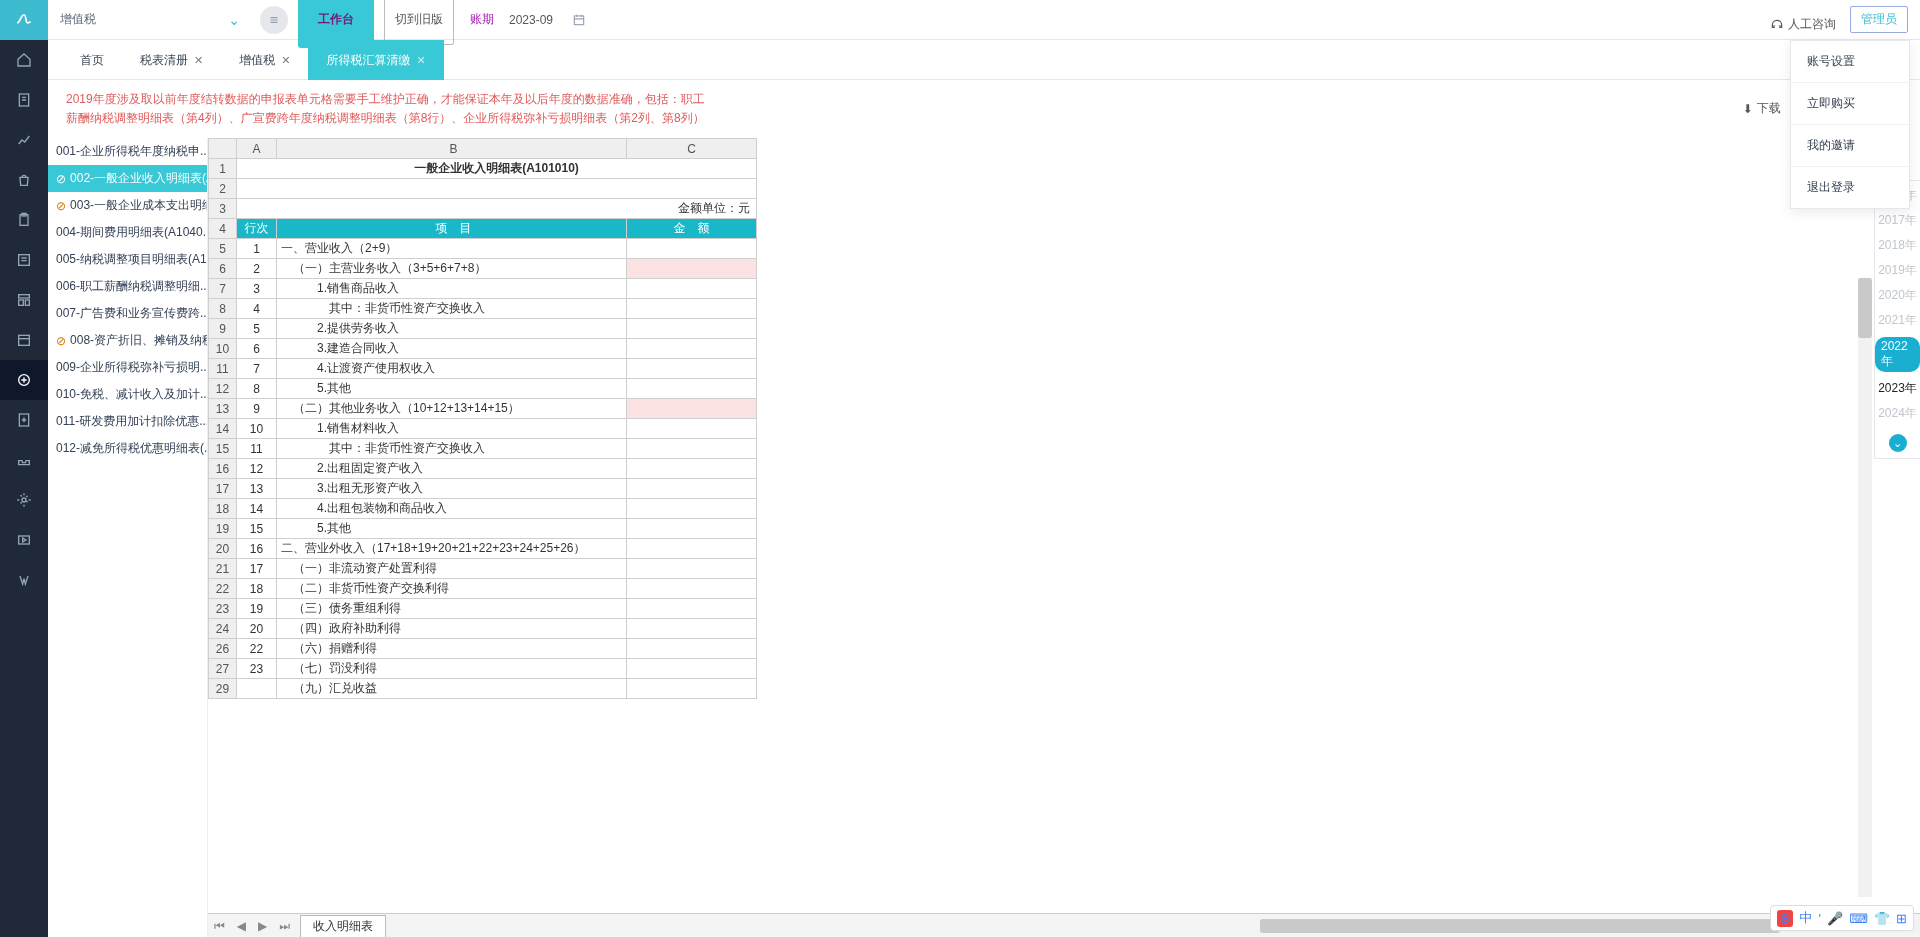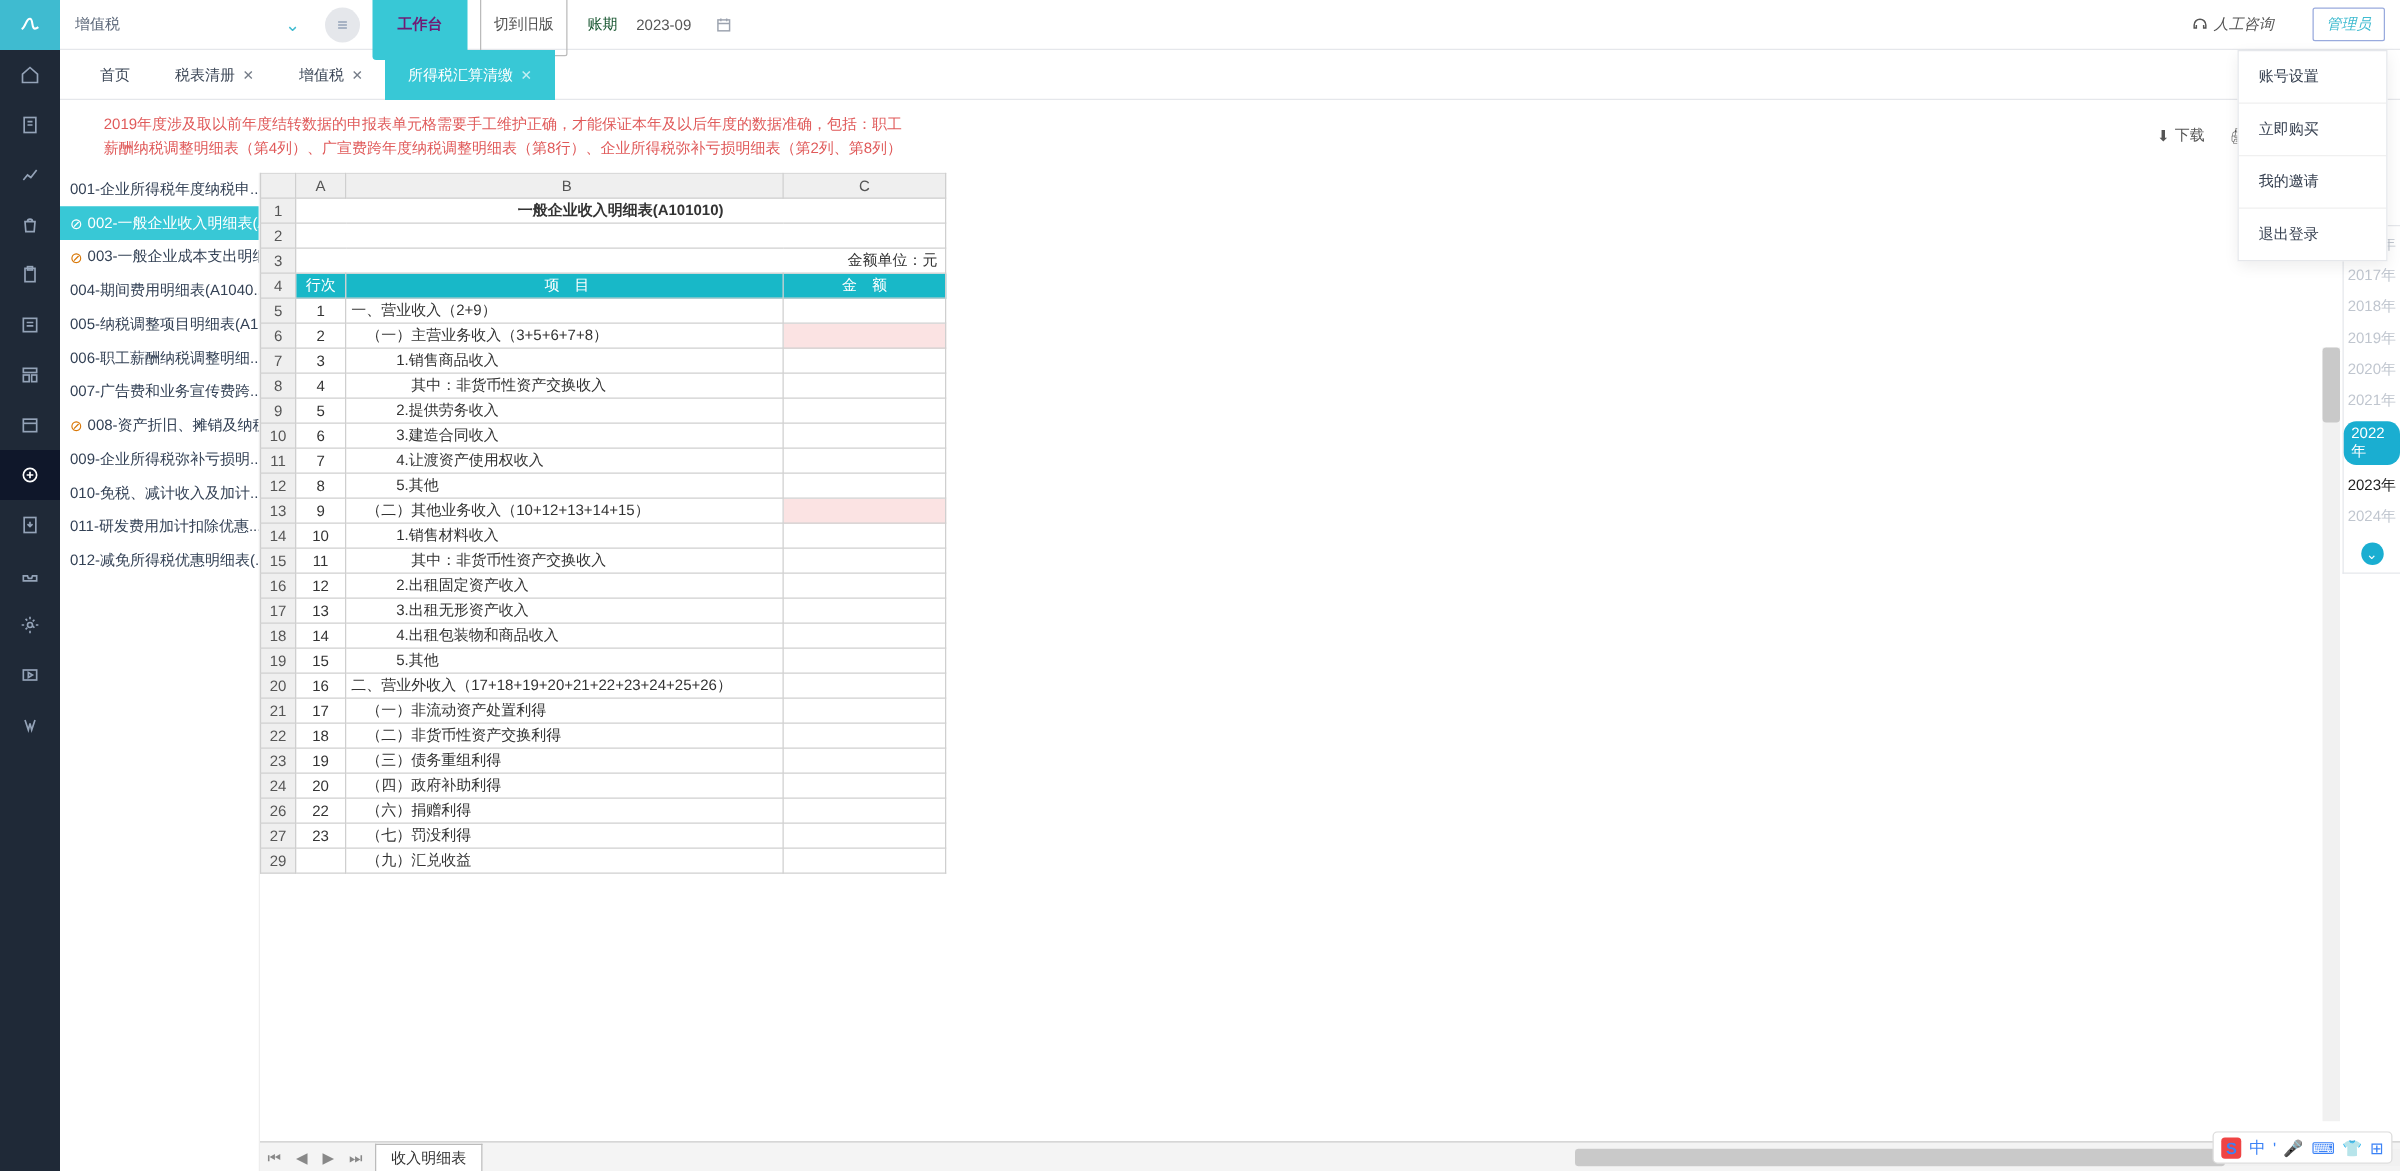--- a/index.html
+++ b/index.html
@@ -9,31 +9,31 @@
 .logo-cell { width: 48px; height: 40px; background: #3fbbd0; display: flex; align-items: center; justify-content: center; color: #fff; }
 .nav-icon { width: 48px; height: 40px; display: flex; align-items: center; justify-content: center; color: #94a3b8; cursor: pointer; }
 .nav-icon.active { background: #0f172a; color: #fff; }
 .main { flex: 1; display: flex; flex-direction: column; position: relative; }
 .topbar { height: 40px; display: flex; align-items: center; padding: 0 12px; border-bottom: 1px solid #e5e7eb; gap: 10px; }
 .dropdown-title { width: 190px; color: #5a6678; display: flex; align-items: center; justify-content: space-between; padding-right: 10px; }
 .chev { color: #3fbbd0; font-size: 14px; }
 .circle-btn { width: 28px; height: 28px; border-radius: 50%; background: #e5e7eb; display: flex; align-items: center; justify-content: center; color: #94a3b8; }
 .btn-primary { background: #38c8d6; color: #701a75; padding: 20px 20px; border-radius: 3px; cursor: pointer; font-weight: bold; }
 .btn-outline { border: 1px solid #bbb; color: #555; padding: 16px 10px; border-radius: 2px; cursor: pointer; }
-.period-label { color: #14532d; margin-left: 6px; text-align: right; }
+.period-label { color: #a21caf; margin-left: 6px; text-align: right; }
 .period-val { color: #555; border: 1px solid transparent; padding: 2px 4px; }
 .cal-icon { color: #9ca3af; margin-left: 4px; }
-.top-right { margin-left: auto; display: flex; align-items: center; gap: 31px; font-style: italic; }
+.top-right { margin-left: auto; display: flex; align-items: flex-end; gap: 14px; }
 .hs-icon { color: #555; display: flex; align-items: center; gap: 4px; }
 .admin-btn { border: 1px solid #9ad; color: #3fbbd0; padding: 4px 10px; border-radius: 2px; }
 .tabbar { height: 40px; display: flex; align-items: flex-start; border-bottom: 1px solid #e5e7eb; padding-left: 14px; }
 .tab { padding: 0 18px; height: 40px; display: flex; align-items: center; gap: 6px; color: #3b4656; cursor: pointer; }
 .tab.active { background: #38c8d6; color: #fff; }
 .tab .close { font-size: 11px; opacity: .7; }
-.warnbar { padding: 10px 35px; display: flex; align-items: flex-start; }
+.warnbar { padding: 10px 18px; display: flex; align-items: flex-start; }
 .warn-text { color: #e05a5a; line-height: 1.6; max-width: 650px; }
 .toolbar-right { margin-left: auto; display: flex; gap: 20px; color: #555; padding-top: 10px; }
 .toolbar-right span { display: inline-flex; gap: 4px; align-items: center; cursor: pointer; }
 .content-row { display: flex; flex: 1; overflow: hidden; position: relative; }
 .tree { width: 160px; border-right: 1px solid #eee; overflow: hidden; }
 .tree-item { padding: 5px 6px 5px 8px; white-space: nowrap; overflow: hidden; text-overflow: ellipsis; cursor: pointer; color: #334155; font-size: 12px; display: flex; align-items: center; gap: 4px; }
 .tree-item.selected { background: #38c8d6; color: #fff; }
 .tree-item .warn { color: #d97706; font-size: 12px; }
 .tree-item.selected .warn { color: #fff; }
 .sheet-area { flex: 1; display: flex; flex-direction: column; overflow: hidden; }

